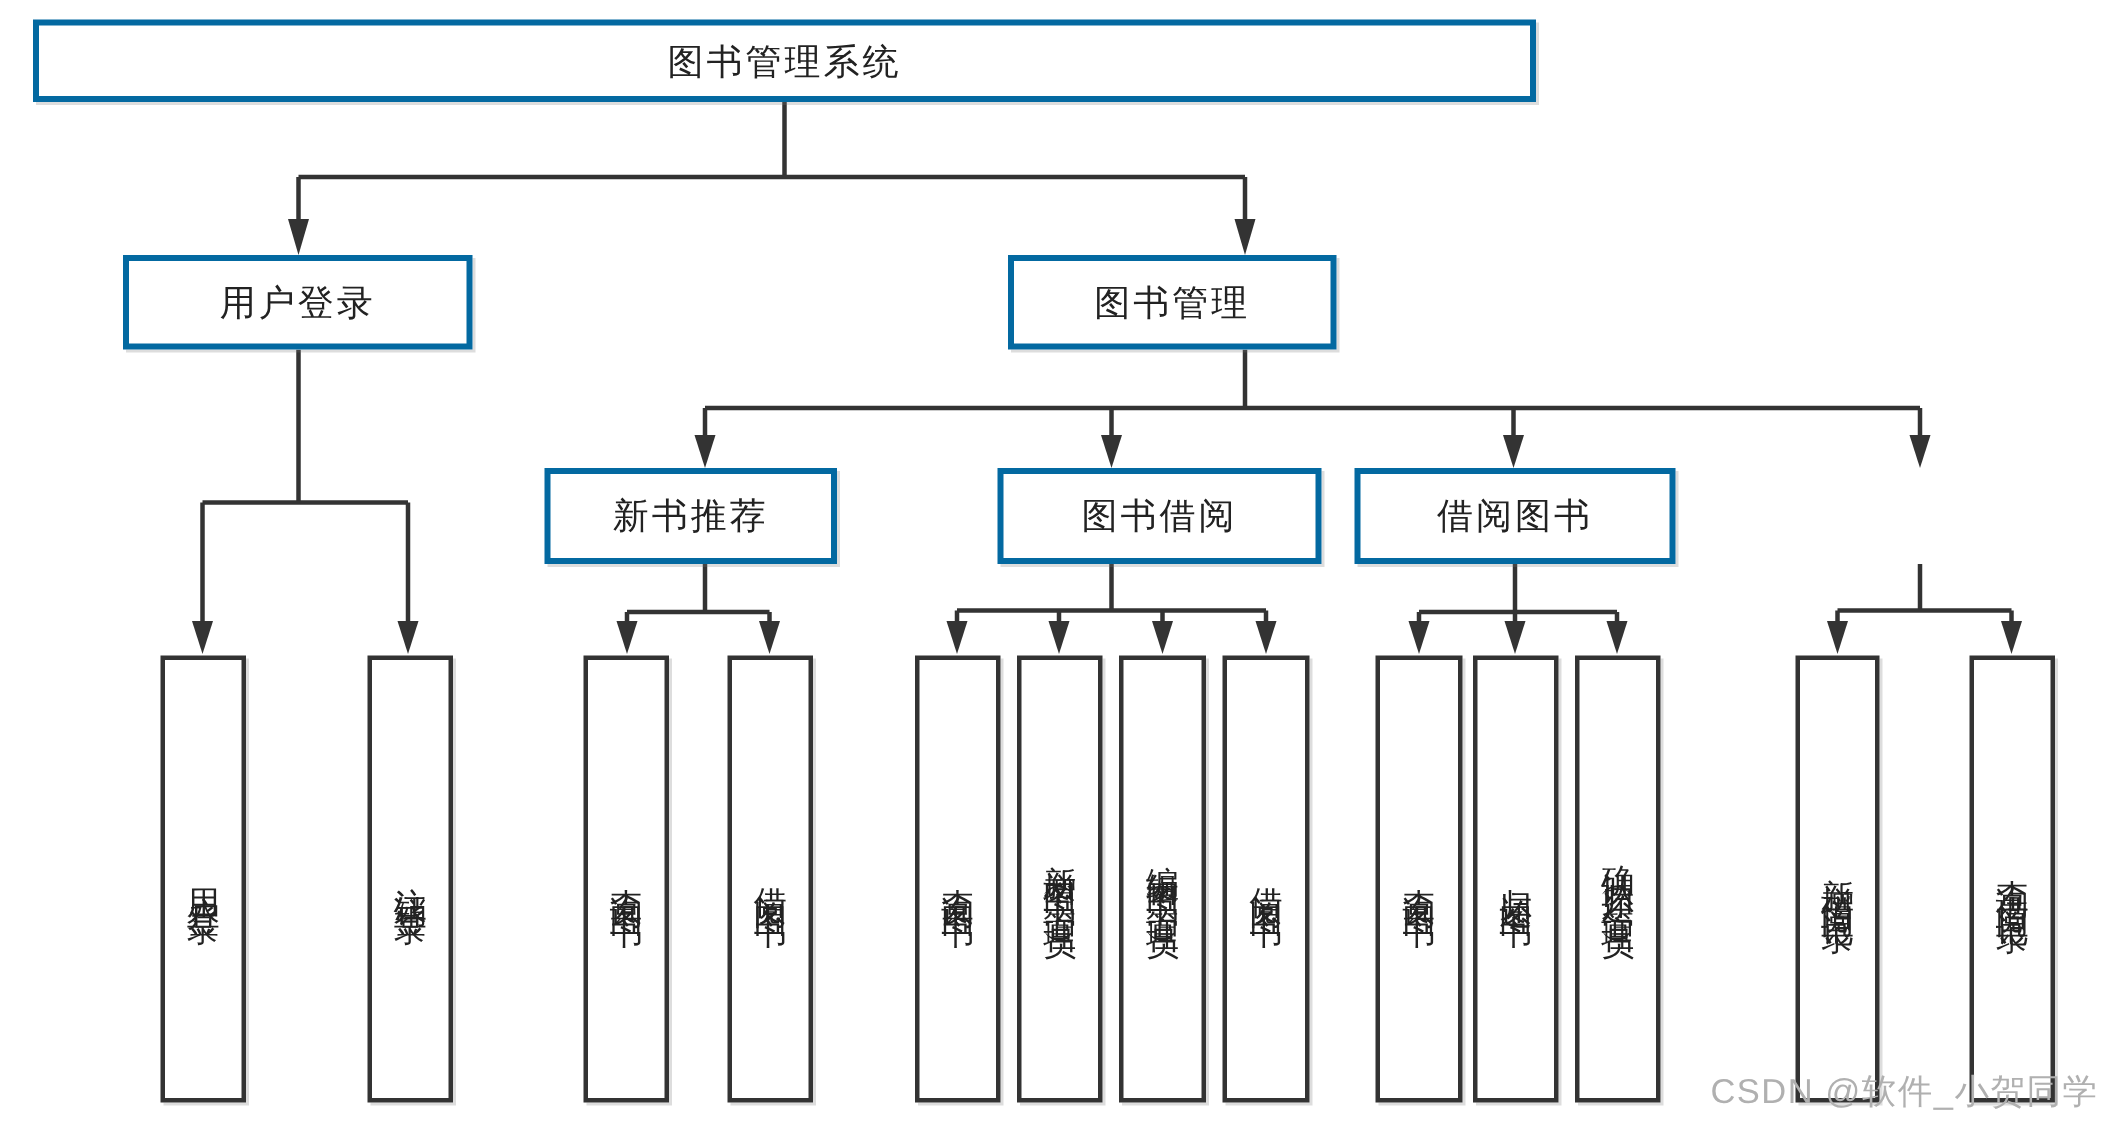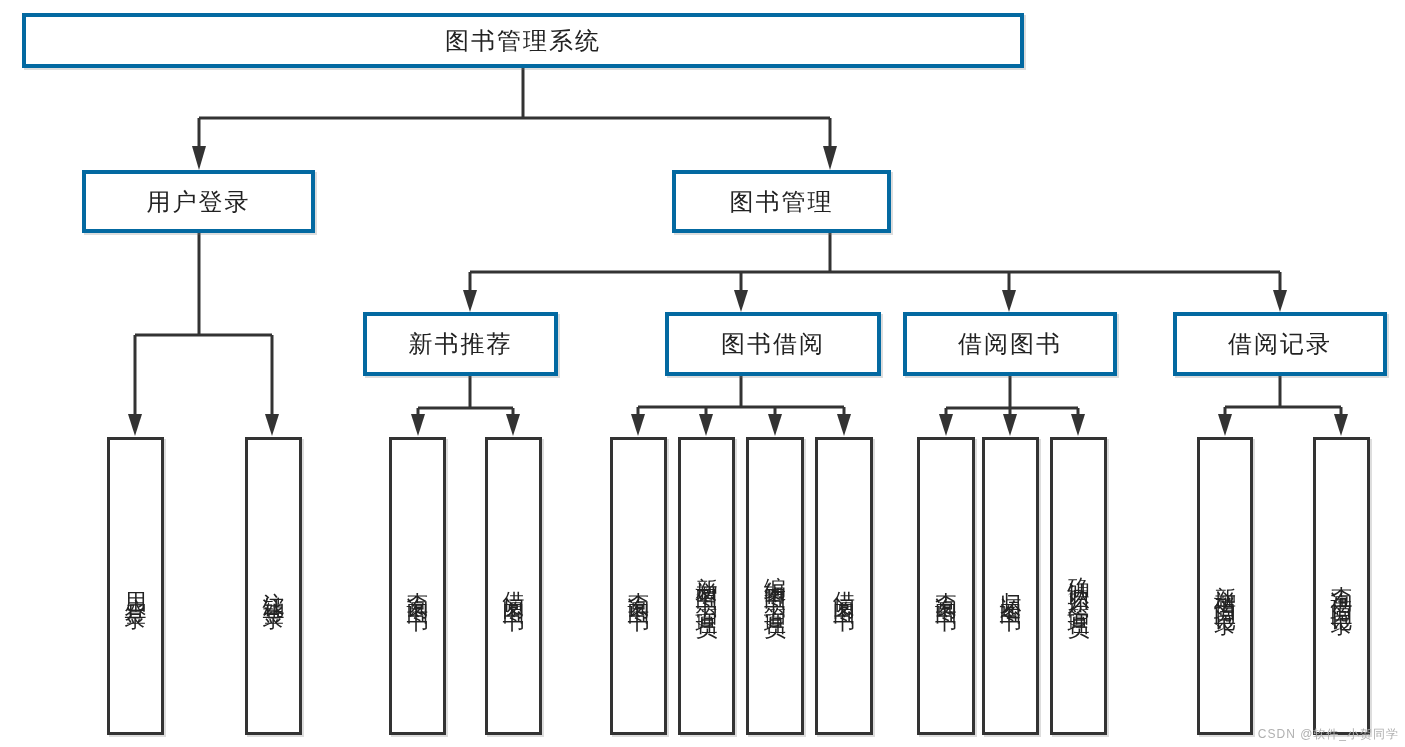--- a/index.html
+++ b/index.html
@@ -44,21 +44,21 @@
   .leaf span {
     writing-mode: vertical-rl;
     text-orientation: mixed;
     letter-spacing: 6px;
     line-height: 1;
   }
   .watermark {
     position: absolute;
     right: 6px;
     bottom: 4px;
-    font-size: 12px;
+    font-size: 23px;
     color: #b0b0b0;
     letter-spacing: 1px;
     white-space: nowrap;
   }
 </style>
 </head>
 <body>
 
 <div class="canvas">
 
@@ -153,21 +153,20 @@
   </svg>
 
   <div class="node" style="left:22px; top:13px; width:1002px; height:55px;">图书管理系统</div>
 
   <div class="node" style="left:82px; top:170px; width:233px; height:63px;">用户登录</div>
   <div class="node" style="left:672px; top:170px; width:219px; height:63px;">图书管理</div>
 
   <div class="node" style="left:363px; top:312px; width:195px; height:64px;">新书推荐</div>
   <div class="node" style="left:633px; top:312px; width:216px; height:64px;margin-left:32px;">图书借阅</div>
   <div class="node" style="left:903px; top:312px; width:214px; height:64px;">借阅图书</div>
-  <div class="node" style="left:1173px; top:312px; width:214px; height:64px;">借阅记录</div>
 
   <div class="leaf" style="left:107px; top:437px; width:57px; height:298px;">
     <span>用户登录</span>
   </div>
   <div class="leaf" style="left:245px; top:437px; width:57px; height:298px;">
     <span>注销登录</span>
   </div>
 
   <div class="leaf" style="left:389px; top:437px; width:57px; height:298px;">
     <span>查询图书</span>

